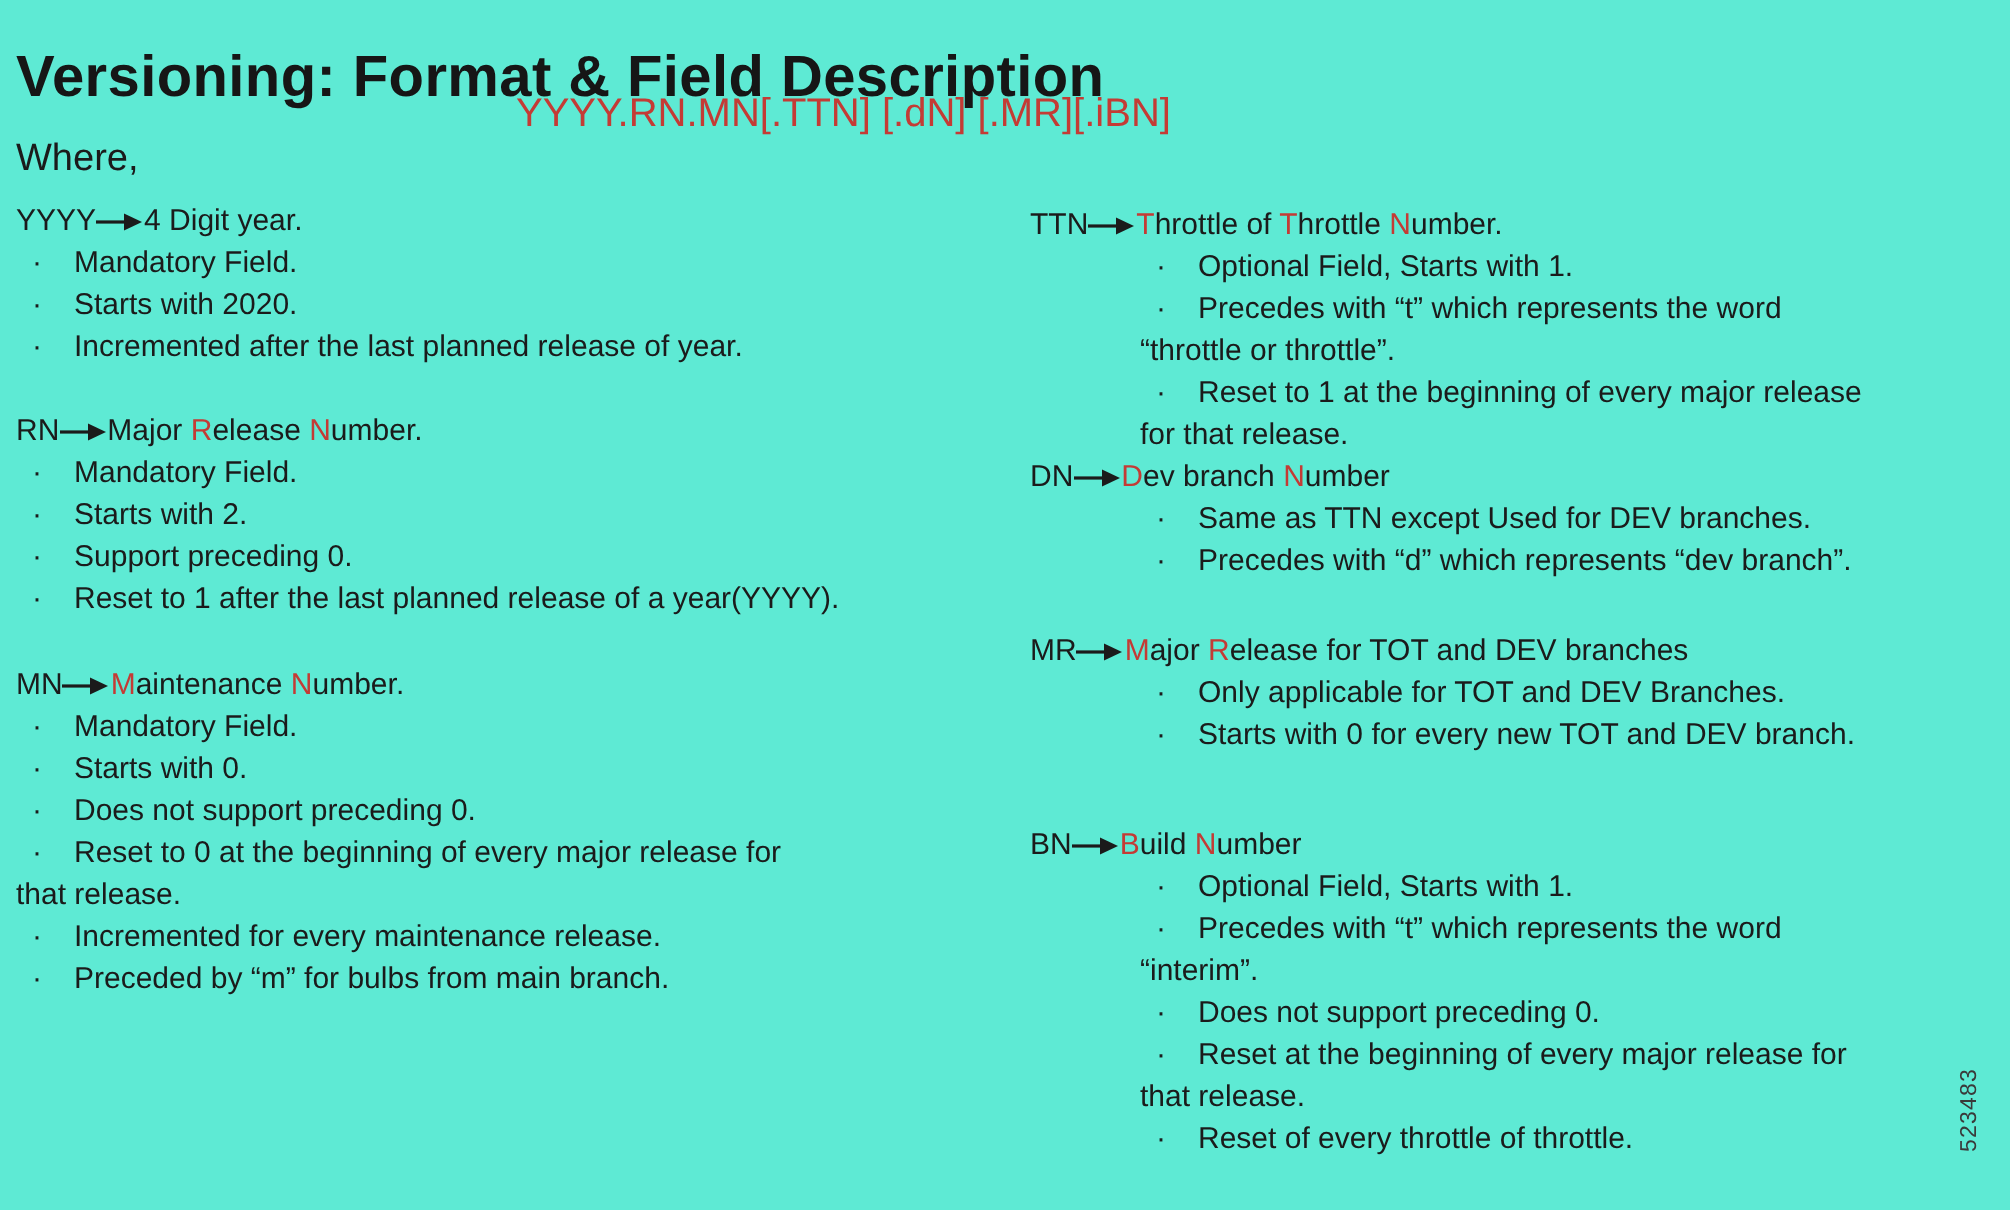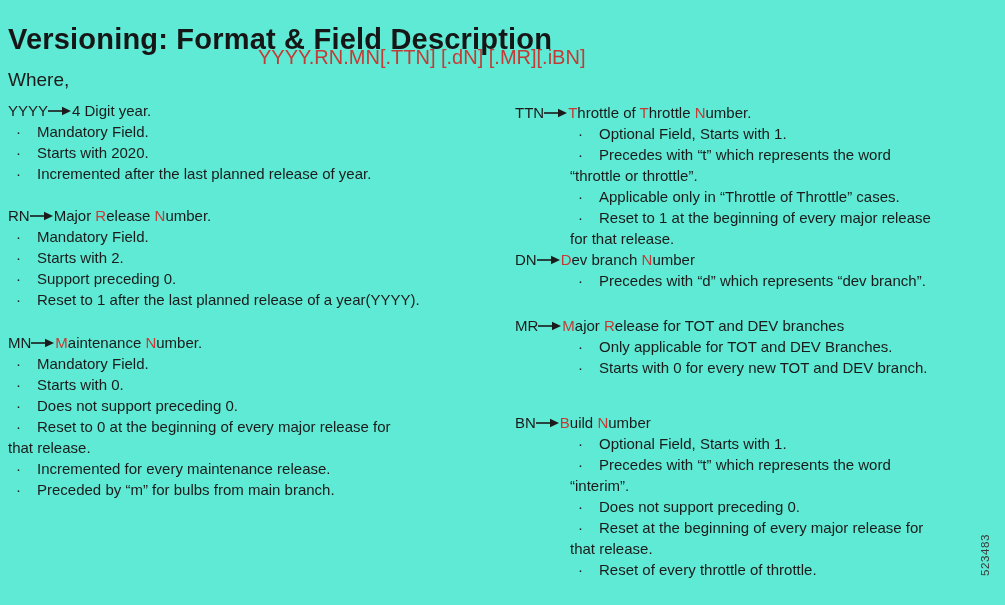--- a/index.html
+++ b/index.html
@@ -123,36 +123,36 @@
             <svg width="24" height="10" viewBox="0 0 24 10" aria-hidden="true">
               <line x1="0" y1="5" x2="15" y2="5" stroke="#1b1b1b" stroke-width="1.6"></line>
               <path d="M14 0.8 L23 5 L14 9.2 Z" fill="#1b1b1b"></path>
             </svg>
           </span>
           <span class="ftitle"><span class="red">T</span><span>hrottle of </span><span class="red">T</span><span>hrottle </span><span class="red">N</span><span>umber.</span></span>
         </div>
         <div class="bullets">
           <div class="bullet"><span class="dot">·</span><span>Optional Field, Starts with 1.</span></div>
           <div class="bullet"><span class="dot">·</span><span>Precedes with “t” which represents the word</span><br><span>“throttle or throttle”.</span></div>
-          <div class="bullet"><span class="dot">·</span><span>Applicable only in “Throttle of Throttle” cases.</span></div>
           <div class="bullet"><span class="dot">·</span><span>Reset to 1 at the beginning of every major release</span><br><span>for that release.</span></div>
         </div>
       </div>
       <div class="section">
         <div class="head">
           <span class="term">DN</span>
           <span class="arrow">
             <svg width="24" height="10" viewBox="0 0 24 10" aria-hidden="true">
               <line x1="0" y1="5" x2="15" y2="5" stroke="#1b1b1b" stroke-width="1.6"></line>
               <path d="M14 0.8 L23 5 L14 9.2 Z" fill="#1b1b1b"></path>
             </svg>
           </span>
           <span class="ftitle"><span class="red">D</span><span>ev branch </span><span class="red">N</span><span>umber</span></span>
         </div>
         <div class="bullets">
+          <div class="bullet"><span class="dot">·</span><span>Same as TTN except Used for DEV branches.</span></div>
           <div class="bullet"><span class="dot">·</span><span>Precedes with “d” which represents “dev branch”.</span></div>
         </div>
       </div>
       <div class="section">
         <div class="head">
           <span class="term">MR</span>
           <span class="arrow">
             <svg width="24" height="10" viewBox="0 0 24 10" aria-hidden="true">
               <line x1="0" y1="5" x2="15" y2="5" stroke="#1b1b1b" stroke-width="1.6"></line>
               <path d="M14 0.8 L23 5 L14 9.2 Z" fill="#1b1b1b"></path>

